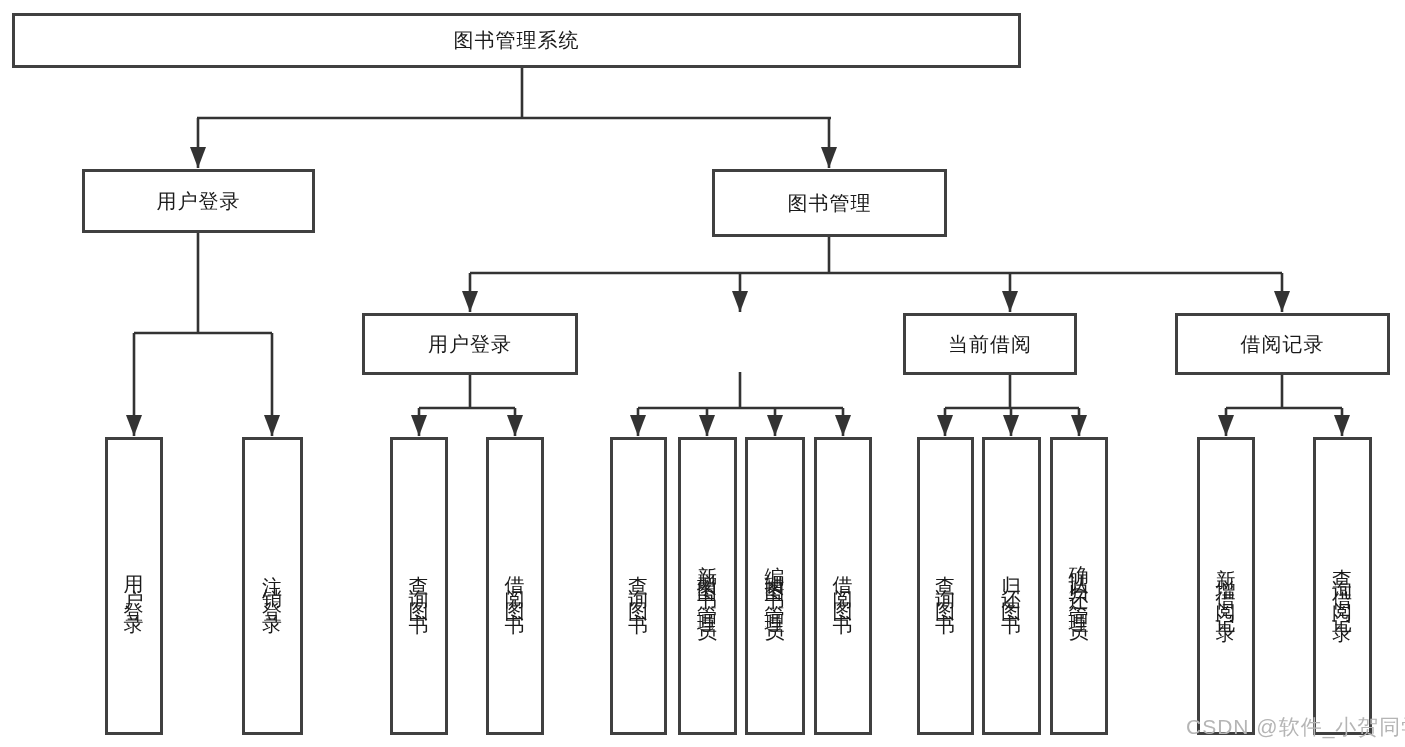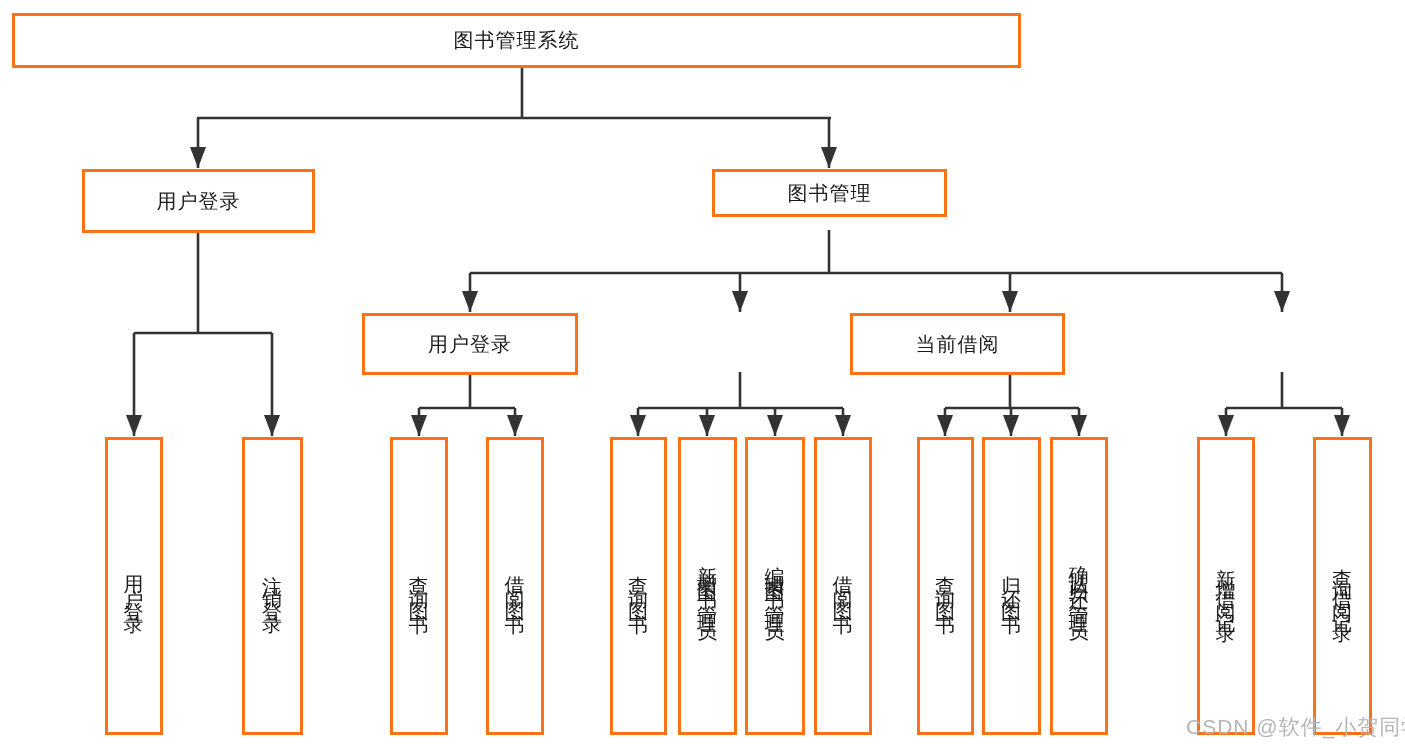--- a/index.html
+++ b/index.html
@@ -6,21 +6,21 @@
   .canvas {
     position:relative; width:1405px; height:747px;
     background:#ffffff; overflow:hidden;
     font-family:"Liberation Sans","DejaVu Sans",sans-serif;
     color:#1a1a1a;
   }
   svg.connectors { position:absolute; left:0; top:0; z-index:1; pointer-events:none; }
   svg.connectors path.ln { stroke:#333333; stroke-width:2.6; fill:none; }
   .node {
     position:absolute; box-sizing:border-box; background:#ffffff;
-    border:3px solid #f97316; display:flex; align-items:center; justify-content:center;
+    border:3px solid #404040; display:flex; align-items:center; justify-content:center;
     font-size:20px; color:#1a1a1a; z-index:2; white-space:nowrap;text-align:center;
   }
   .hlabel { letter-spacing:1px; }
   .vtext { writing-mode:vertical-lr; text-orientation:mixed; line-height:1; }
   .v4 .vtext { letter-spacing:13px; }
   .v6 .vtext { letter-spacing:11px; }
   .v9 .vtext { letter-spacing:8px; }
   .watermark {
     position:absolute; left:1186px; top:713px; z-index:5;
     font-size:21px; color:#b5b5b5; letter-spacing:1px; white-space:nowrap;
@@ -72,29 +72,32 @@
     <path class="ln" d="M1342,408 V436" marker-end="url(#arw)"></path>
   </svg>
 
   <div class="node" style="left:12px; top:13px; width:1009px; height:55px;">
     <span class="hlabel">图书管理系统</span>
   </div>
 
   <div class="node" style="left:82px; top:169px; width:233px; height:64px;">
     <span class="hlabel">用户登录</span>
   </div>
-  <div class="node" style="left:712px; top:169px; width:235px; height:48px;">
+  <div class="node" style="left:712px; top:169px; width:235px; height:68px;">
     <span class="hlabel">图书管理</span>
   </div>
 
   <div class="node" style="left:362px; top:313px; width:216px; height:62px;">
     <span class="hlabel">用户登录</span>
   </div>
-  <div class="node" style="left:850px; top:313px; width:215px; height:62px;">
+  <div class="node" style="left:903px; top:313px; width:174px; height:62px;">
     <span class="hlabel">当前借阅</span>
+  </div>
+  <div class="node" style="left:1175px; top:313px; width:215px; height:62px;">
+    <span class="hlabel">借阅记录</span>
   </div>
 
   <div class="node v4" style="left:105px; top:437px; width:58px; height:298px;">
     <span class="vtext">用户登录</span>
   </div>
   <div class="node v4" style="left:242px; top:437px; width:61px; height:298px;">
     <span class="vtext">注销登录</span>
   </div>
 
   <div class="node v4" style="left:390px; top:437px; width:58px; height:298px;">

